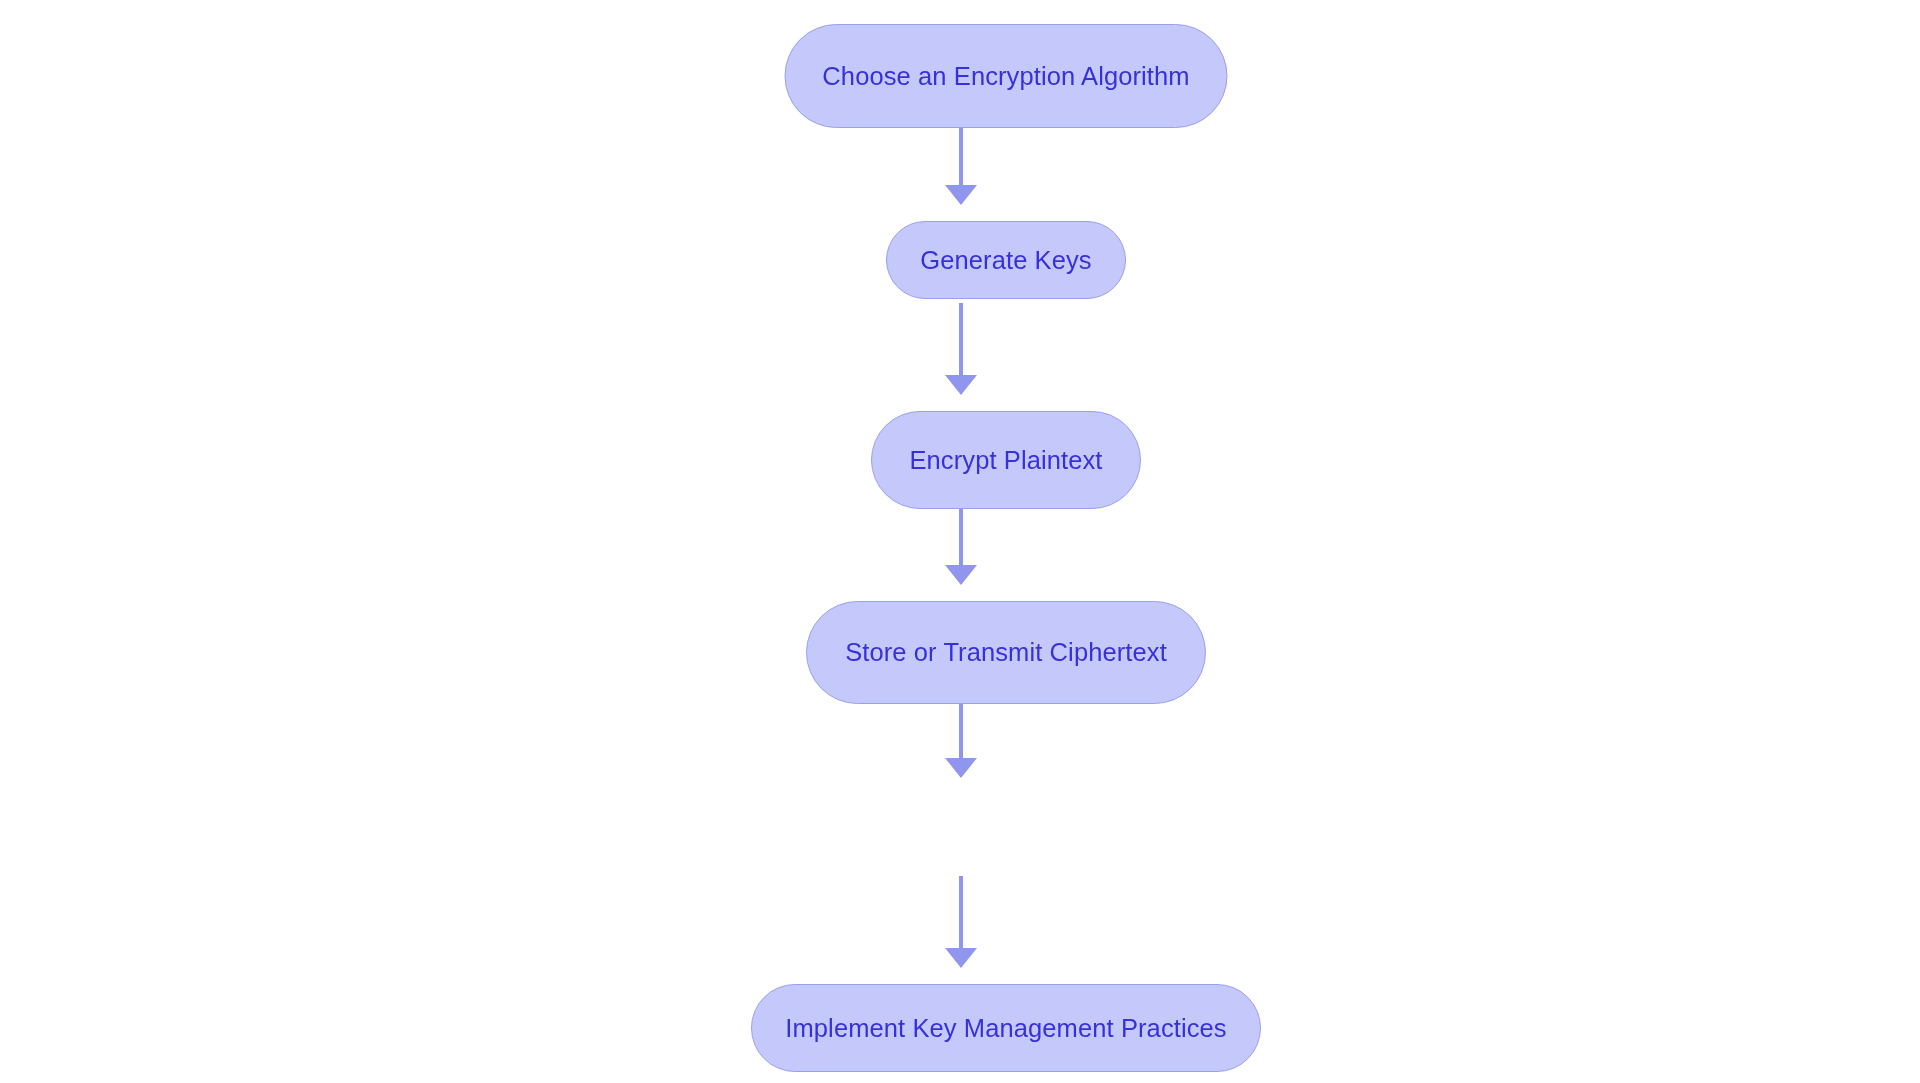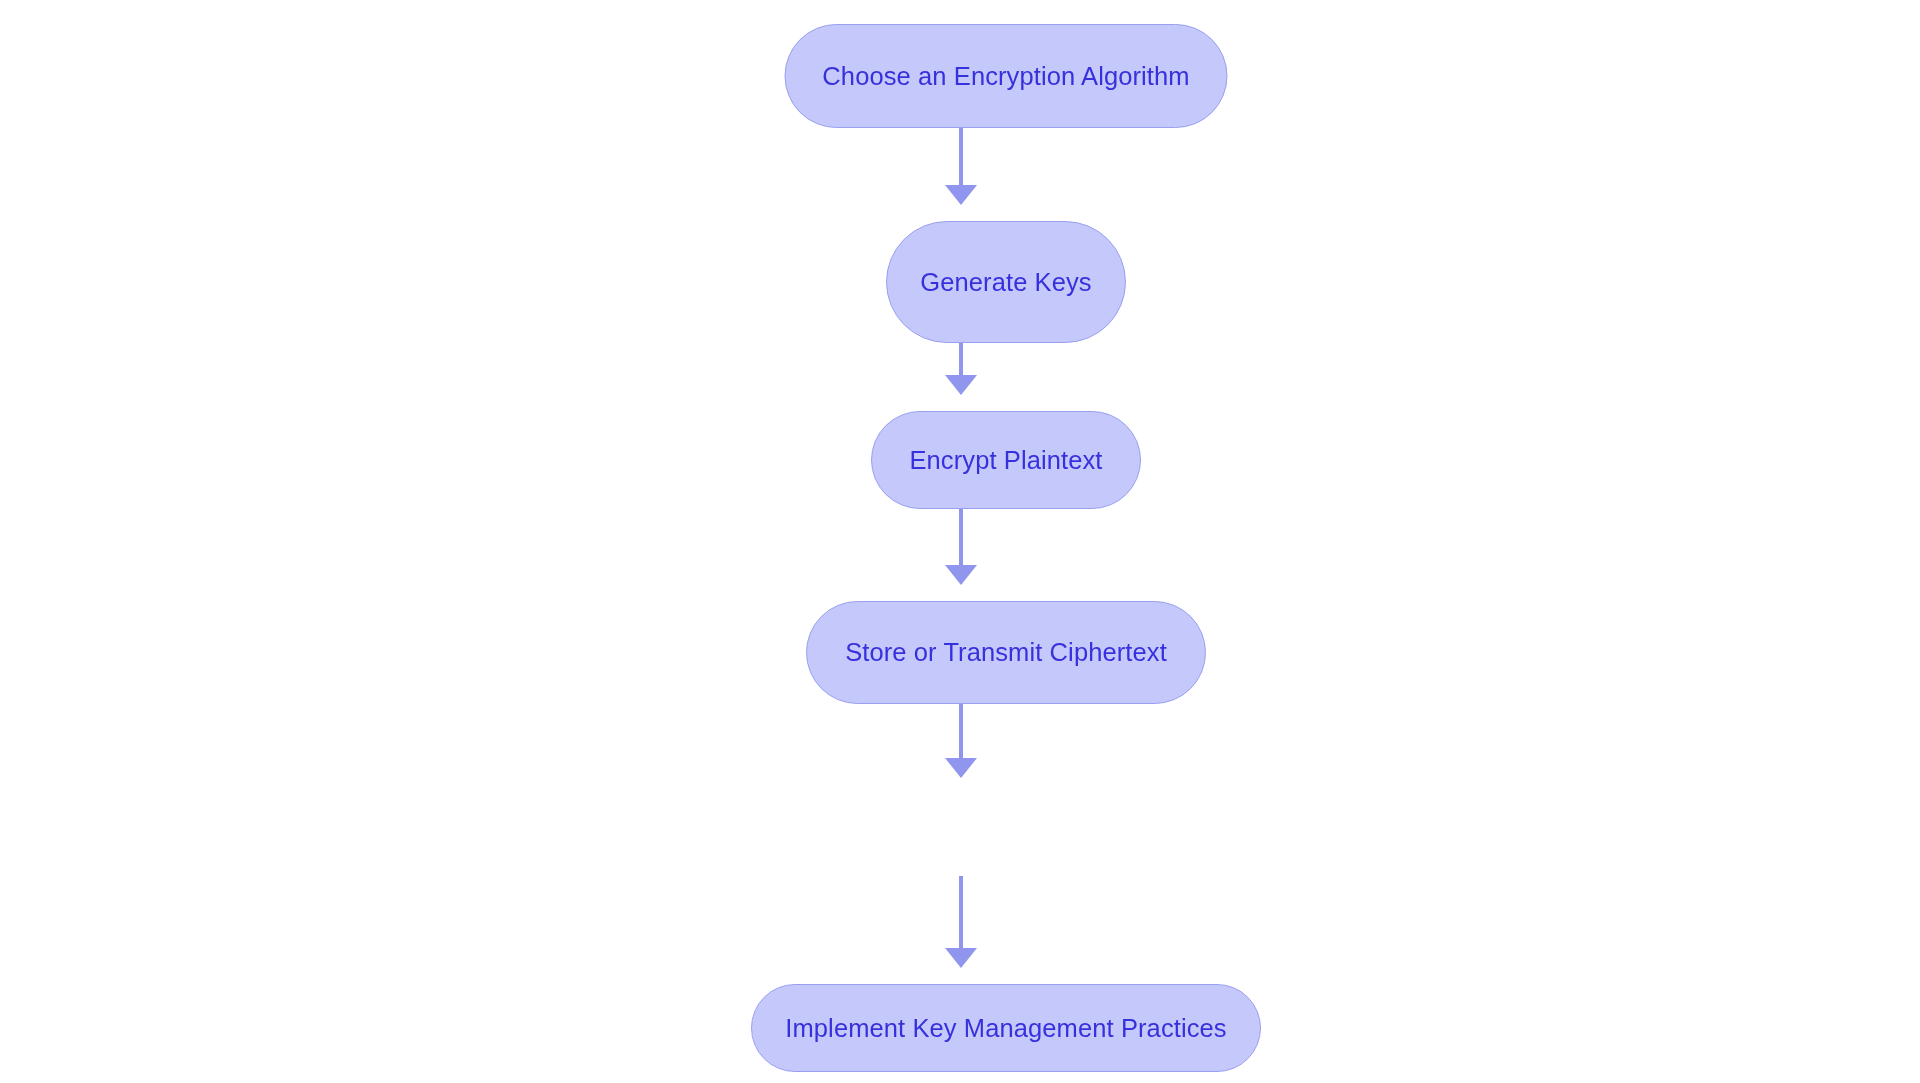--- a/index.html
+++ b/index.html
@@ -89,21 +89,21 @@
       <polygon points="945,948 977,948 961,968" fill="#9095ee"></polygon>
     </g>
   </svg>
 
   <div class="nodes-layer">
 
     <div class="flow-node" style="left:961px; top:8px; width:443px; height:104px;">
       <span class="flow-node-label">Choose an Encryption Algorithm</span>
     </div>
 
-    <div class="flow-node" style="left:961px; top:205px; width:240px; height:122px;">
+    <div class="flow-node" style="left:961px; top:205px; width:240px; height:78px;">
       <span class="flow-node-label">Generate Keys</span>
     </div>
 
     <div class="flow-node" style="left:961px; top:585px; width:400px; height:103px;">
       <span class="flow-node-label">Store or Transmit Ciphertext</span>
     </div>
 
     <div class="flow-node" style="left:961px; top:395px; width:270px; height:98px;">
       <span class="flow-node-label">Encrypt Plaintext</span>
     </div>

